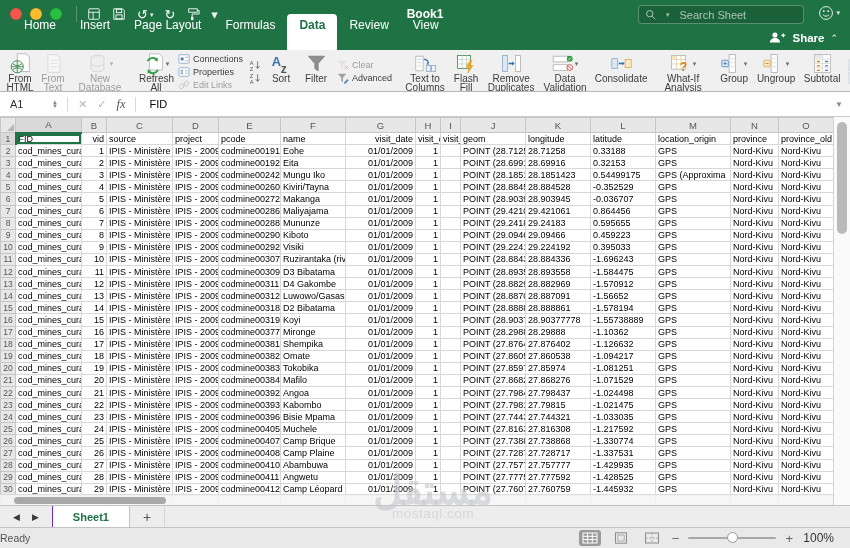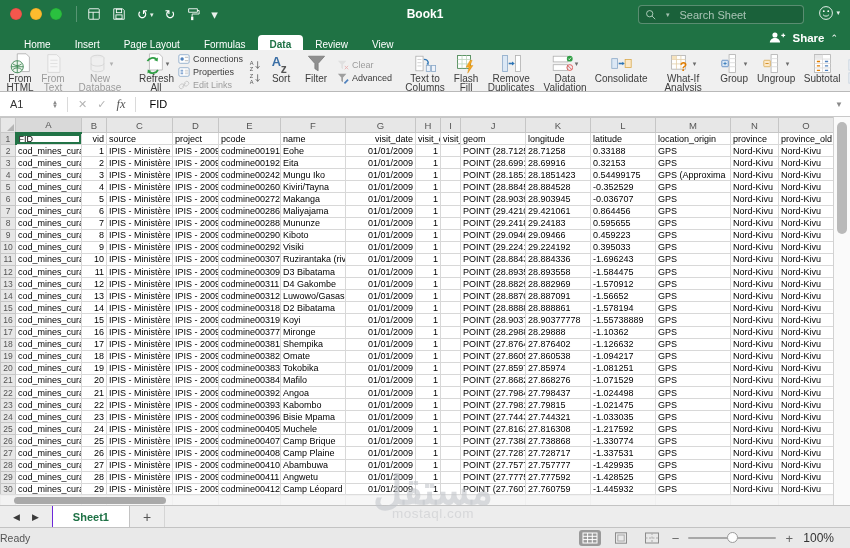--- a/index.html
+++ b/index.html
@@ -20,21 +20,21 @@
             font-size:12px;pointer-events:none}
   .searchbox{position:absolute;right:46px;top:5px;width:152px;height:17px;border-radius:4px;
              background:rgba(0,0,0,.14);border:1px solid rgba(255,255,255,.28);display:flex;
              align-items:center;padding:0 6px;gap:10px;color:rgba(255,255,255,.62);font-size:11px}
   .searchbox svg{width:11px;height:11px}
   .smiley{position:absolute;right:10px;top:5px;display:flex;align-items:center;gap:2px;color:#fff}
   .smiley svg{width:16px;height:16px}
 
   
   .tabrow{height:22px;background:#1f7244;display:flex;align-items:flex-end;padding-left:12px;position:relative}
-  .tab{color:#fff;font-size:10px;padding:4px 12px 0;cursor:default}
+  .tab{color:#fff;font-size:12px;padding:4px 12px 18px;cursor:default}
   .tab.active{background:#fff;color:#1e7145;border-radius:4px 4px 0 0;font-weight:bold}
   .share{position:absolute;right:12px;top:3px;color:#fff;font-size:11.5px;font-weight:bold;
          display:flex;gap:6px;align-items:center}
   .share svg{width:17px;height:13px}
   .share .chev{font-size:9px;font-weight:normal}
 
   
   .ribbon{height:42px;background:#f0f0f0;border-bottom:1px solid #b9b9b9;display:flex;
           align-items:stretch;padding:2px 3px 0 3px;box-sizing:border-box;overflow:hidden}
   .rb-big{display:flex;flex-direction:column;align-items:center;padding:1px 2px;cursor:default}

